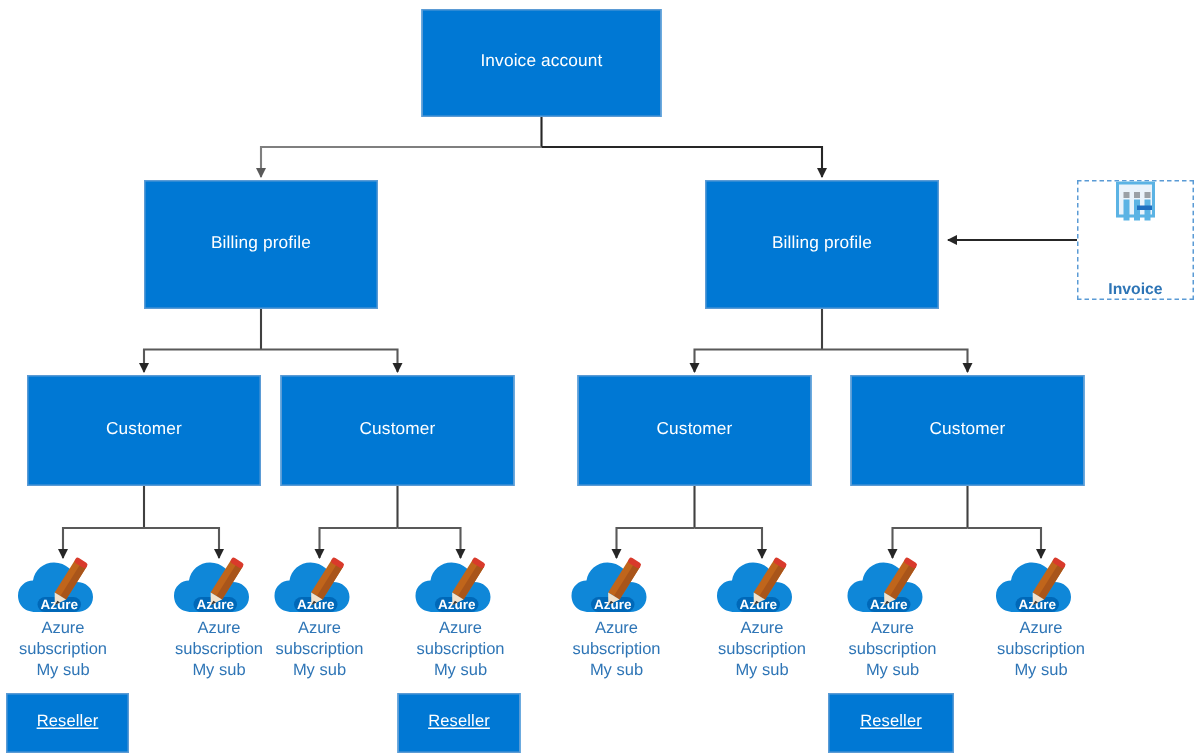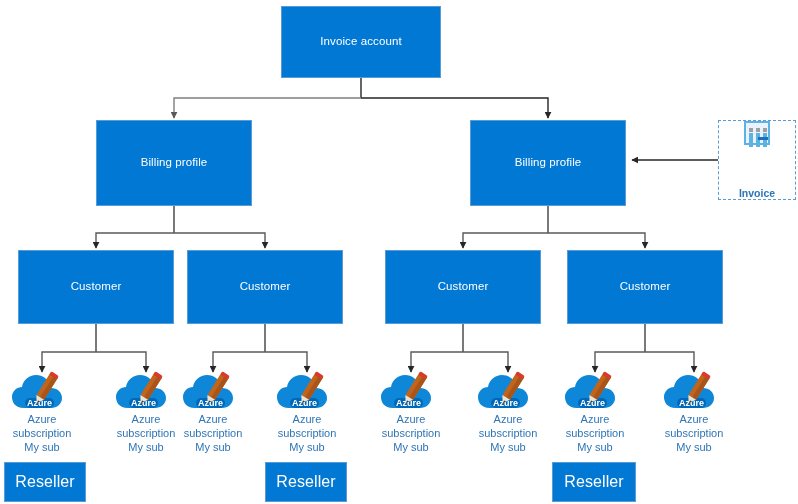--- a/index.html
+++ b/index.html
@@ -25,21 +25,22 @@
     display: flex;
     align-items: center;
     justify-content: center;
     font-size: 11.5px;
     letter-spacing: 0.1px;
     box-sizing: border-box;
     text-align: center;
     line-height: 1.2;
   }
   .node.reseller {
-    font-size: 16px;
+    font-size: 11px;
+    text-decoration: underline;
   }
   .invoice-box {
     position: absolute;
     border: 1px dashed #5B9BD5;
     background: #ffffff;
     box-sizing: border-box;
     display: flex;
     flex-direction: column;
     align-items: center;
     justify-content: center;

